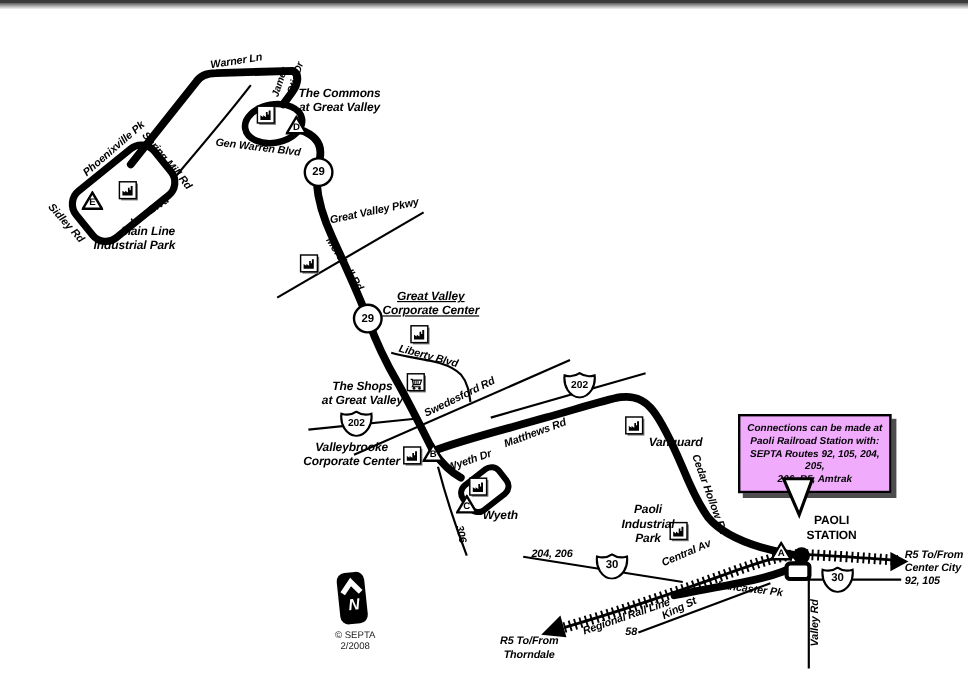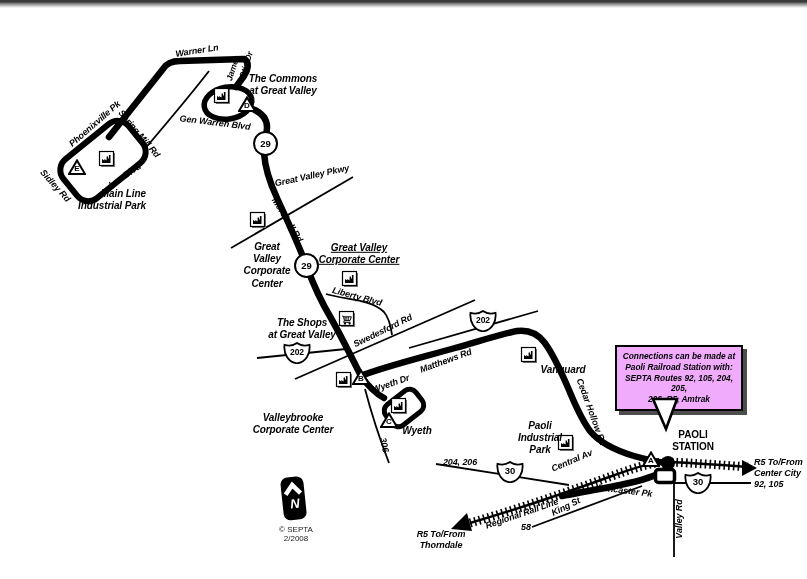--- a/index.html
+++ b/index.html
@@ -118,31 +118,27 @@
 at Great Valley</div>
   <div class="lbl" style="left:215px;top:123px;transform:translate(-50%,-50%) rotate(7deg);">Gen Warren Blvd</div>
   <div class="lbl" style="left:95px;top:124px;transform:translate(-50%,-50%) rotate(-41deg);">Phoenixville Pk</div>
   <div class="lbl" style="left:139px;top:134px;transform:translate(-50%,-50%) rotate(50deg);">Spring Mill Rd</div>
   <div class="lbl" style="left:55px;top:186px;transform:translate(-50%,-50%) rotate(48deg);">Sidley Rd</div>
   <div class="lbl" style="left:125px;top:176px;transform:translate(-50%,-50%) rotate(-34deg);">Lee Blvd</div>
   <div class="lbl bg" style="left:112px;top:200px;transform:translate(-50%,-50%);text-align:right;">Main Line
 Industrial Park</div>
   <div class="lbl" style="left:312px;top:176px;transform:translate(-50%,-50%) rotate(-12deg);">Great Valley Pkwy</div>
   <div class="lbl" style="left:287px;top:220px;transform:translate(-50%,-50%) rotate(58deg);">Morehall Rd</div>
-  <div class="lbl bg" style="left:267px;top:265px;transform:translate(-50%,-50%);">Great
-Valley
-Corporate
-Center</div>
   <div class="lbl bg" style="left:359px;top:254px;transform:translate(-50%,-50%);text-decoration:underline;">Great Valley
 Corporate Center</div>
   <div class="lbl" style="left:357px;top:297px;transform:translate(-50%,-50%) rotate(15deg);">Liberty Blvd</div>
   <div class="lbl bg" style="left:302px;top:329px;transform:translate(-50%,-50%);">The Shops
 at Great Valley</div>
   <div class="lbl" style="left:383px;top:331px;transform:translate(-50%,-50%) rotate(-26deg);">Swedesford Rd</div>
-  <div class="lbl bg" style="left:293px;top:380px;transform:translate(-50%,-50%);margin-top:44px;">Valleybrooke
+  <div class="lbl bg" style="left:293px;top:380px;transform:translate(-50%,-50%);">Valleybrooke
 Corporate Center</div>
   <div class="lbl" style="left:446px;top:361px;transform:translate(-50%,-50%) rotate(-20deg);">Matthews Rd</div>
   <div class="lbl" style="left:391px;top:384px;transform:translate(-50%,-50%) rotate(-19deg);">Wyeth Dr</div>
   <div class="lbl bg" style="left:417px;top:431px;transform:translate(-50%,-50%);">Wyeth</div>
   <div class="lbl" style="left:384px;top:445px;transform:translate(-50%,-50%) rotate(78deg);">306</div>
   <div class="lbl bg" style="left:526px;top:370px;transform:translate(-50%,-50%);margin-left:37px;">Vanguard</div>
   <div class="lbl" style="left:591px;top:412px;transform:translate(-50%,-50%) rotate(70deg);">Cedar Hollow Rd</div>
   <div class="lbl bg" style="left:540px;top:438px;transform:translate(-50%,-50%);">Paoli
 Industrial
 Park</div>

